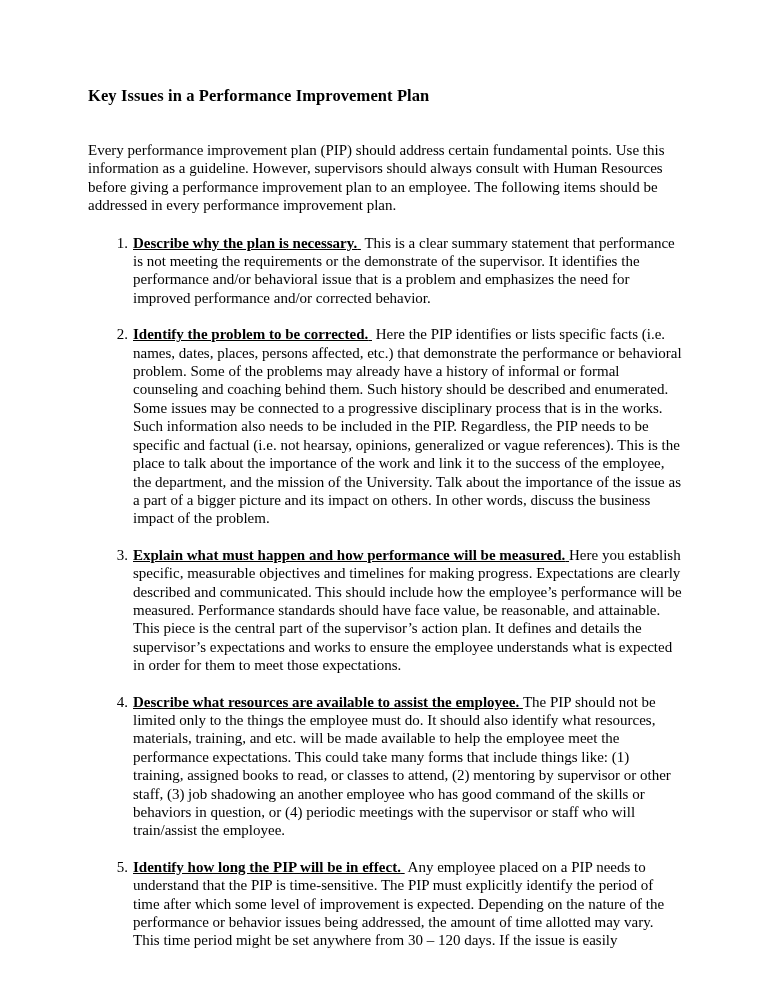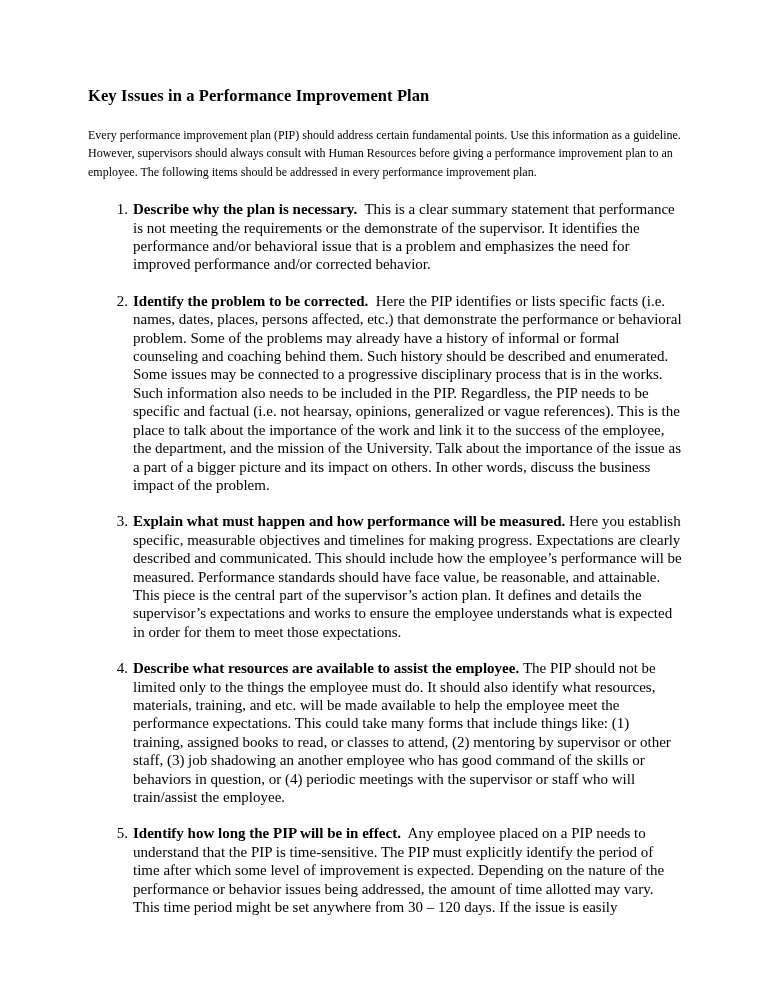--- a/index.html
+++ b/index.html
@@ -29,26 +29,26 @@
     position: absolute;
     left: 88px;
     top: 86px;
     width: 594px;
   }
 
   .doc-title {
     font-size: 16.5px;
     font-weight: bold;
     line-height: 19px;
-    margin: 0 0 21px 0;
+    margin: 0 0 36px 0;
     letter-spacing: 0.1px;
   }
 
   .intro-paragraph {
-    font-size: 12px;
+    font-size: 15px;
     line-height: 18.4px;
     margin: 0;
     text-align: left;
   }
 
   .items-list {
     list-style: none;
     margin: 0;
     padding: 0;
   }
@@ -74,20 +74,21 @@
     font-size: 15px;
     line-height: 18.4px;
   }
 
   .item-text {
     display: block;
   }
 
   .item-lead {
     font-weight: bold;
+    text-decoration: underline;
   }
 
   .item-lead::after {
     content: " ";
     white-space: pre;
   }
 </style>
 </head>
 <body>
 

